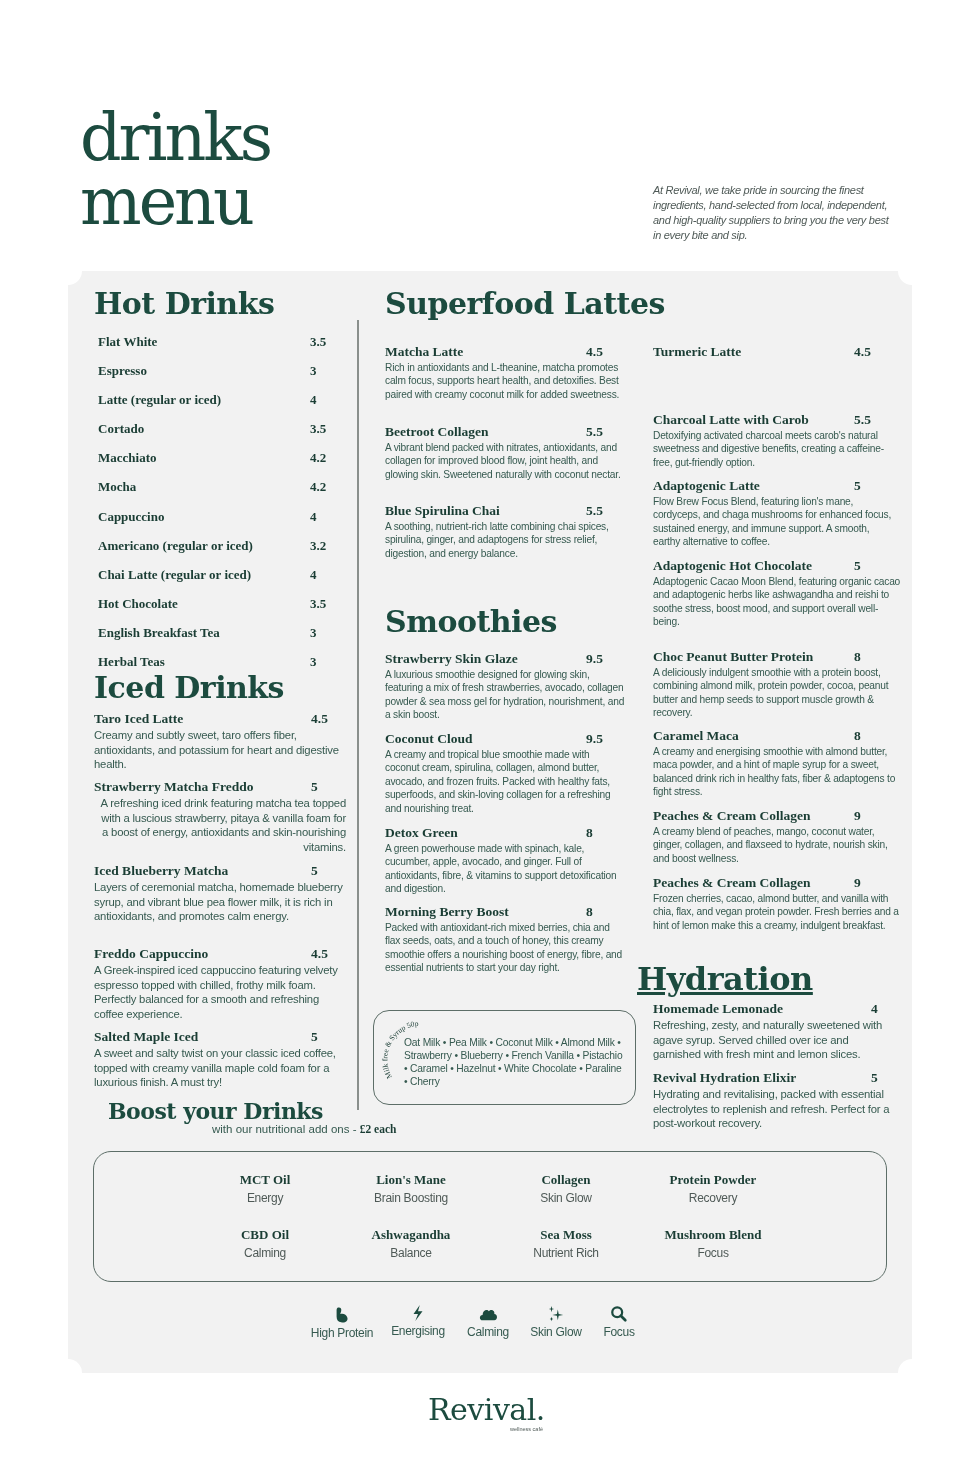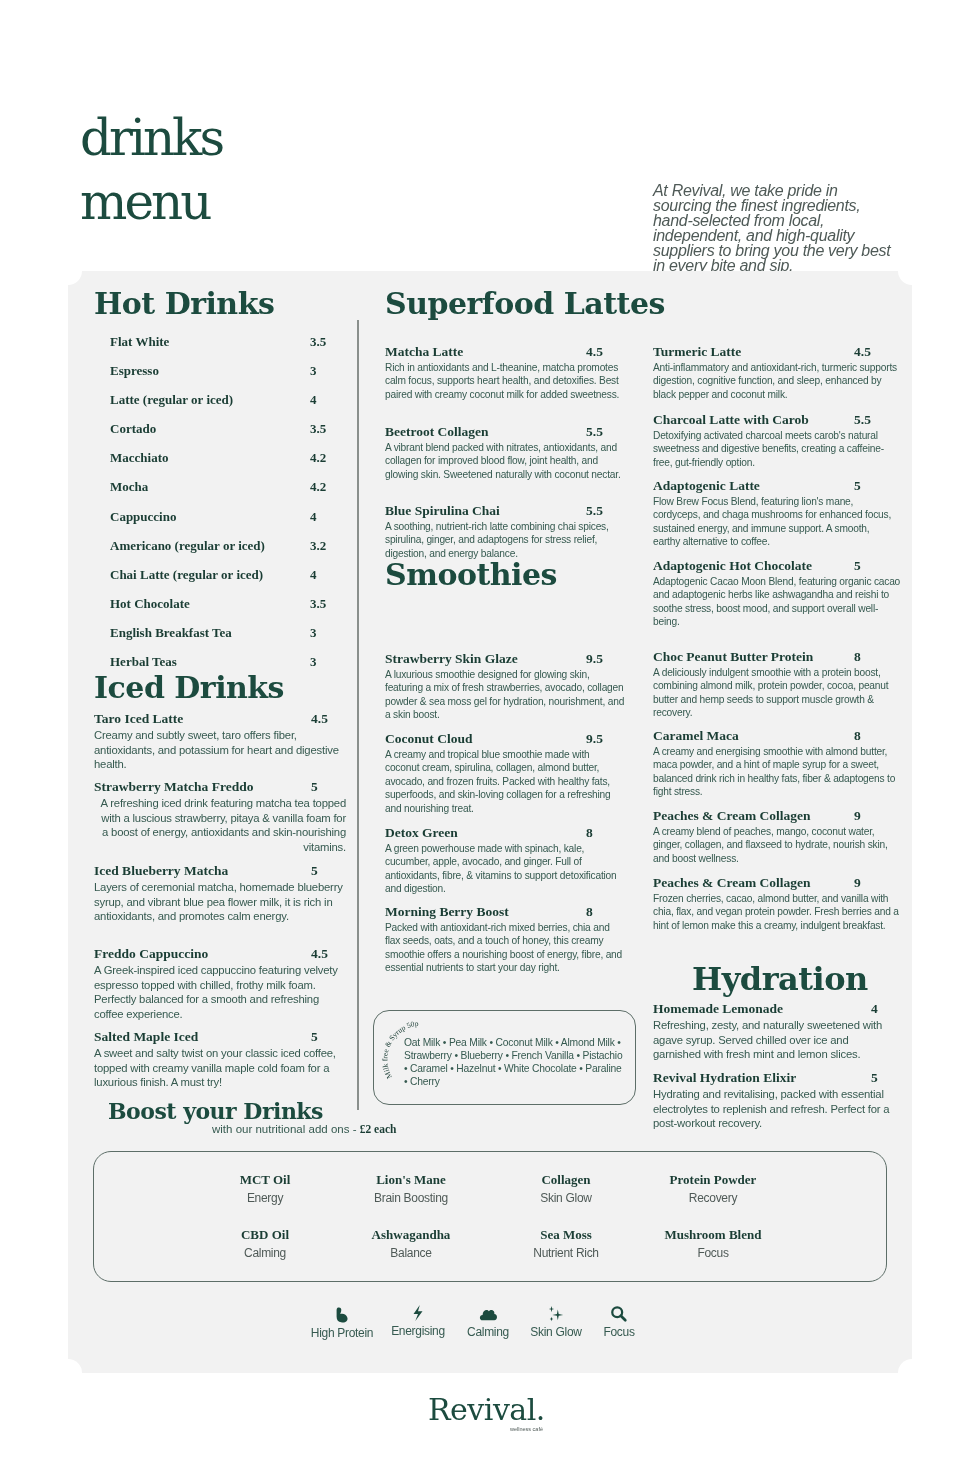--- a/index.html
+++ b/index.html
@@ -2,29 +2,29 @@
 <html><head>
 <meta charset="utf-8">
 <style>
   * { box-sizing: border-box; margin: 0; padding: 0; }
   html, body { width: 980px; height: 1472px; background: #ffffff; overflow: hidden; }
   body { position: relative; font-family: "Liberation Sans", sans-serif; color: #1f4a3f; }
 
   .title {
     position: absolute; left: 80px; top: 106px;
     font-family: "DejaVu Serif", serif; font-weight: normal;
-    font-size: 50px; line-height: 64px; letter-spacing: -3px;
+    font-size: 65px; line-height: 64px; letter-spacing: -3px;
     color: #1c4b3f; transform: scaleX(1.0);
   }
   .title span { display: block; }
 
   .intro {
     position: absolute; left: 653px; top: 183px; width: 240px;
     font-family: "Liberation Sans", sans-serif; font-style: italic;
-    font-size: 16px; line-height: 15px; color: #4f5a57; letter-spacing: -0.3px;
+    font-size: 11px; line-height: 15px; color: #4f5a57; letter-spacing: -0.3px;
   }
 
   .panel {
     position: absolute; left: 68px; top: 271px; width: 844px; height: 1102px;
     background: #f2f2f2;
   }
   .notch { position: absolute; width: 28px; height: 28px; background: #ffffff; border-radius: 50%; }
   .notch.tl { left: -14px; top: -14px; }
   .notch.tr { right: -14px; top: -14px; }
   .notch.bl { left: -14px; bottom: -14px; }
@@ -36,21 +36,21 @@
     position: absolute; font-family: "DejaVu Serif", serif; font-weight: bold;
     color: #1c4b3f; letter-spacing: -0.5px; white-space: nowrap;
   }
   .sec-title.big { font-size: 30px; }
   .sec-title.mid { font-size: 22px; }
 
   .serif-b { font-family: "Liberation Serif", serif; font-weight: bold; color: #1a3d34; }
 
   .hot-list { position: absolute; left: 94px; top: 334px; width: 240px; }
   .hot-row { position: relative; height: 29.1px; font-size: 13px; }
-  .hot-row .name { position: absolute; left: 16px; top: 0; }
+  .hot-row .name { position: absolute; left: 4px; top: 0; }
   .hot-row .price { position: absolute; left: 216px; top: 0; }
 
   .item { position: absolute; }
   .item .head { position: relative; height: 17px; font-size: 13.5px; }
   .item .head .name { position: absolute; left: 0; top: 0; white-space: nowrap; }
   .item .head .price { position: absolute; top: 0; }
   .item .desc { font-size: 10.2px; line-height: 13.4px; color: #365a50; letter-spacing: -0.2px; }
   .item.big .desc { font-size: 11.3px; line-height: 14.6px; }
 
   .syrup-box {
@@ -210,21 +210,20 @@
       <span class="price" style="left:201px">5.5</span>
     </div>
   <div class="desc">A soothing, nutrient-rich latte combining chai spices, spirulina, ginger, and adaptogens for stress relief, digestion, and energy balance.</div>
 </div>
 
 <div class="item" style="left:653px;top:344px;width:244px;">
   <div class="head serif-b">
       <span class="name">Turmeric Latte</span>
       <span class="price" style="left:201px">4.5</span>
     </div>
-  <div class="desc">Anti-inflammatory and antioxidant-rich, turmeric supports digestion, cognitive function, and sleep, enhanced by black pepper and coconut milk.</div>
 </div>
 <div class="item" style="left:653px;top:412px;width:244px;">
   <div class="head serif-b">
       <span class="name">Charcoal Latte with Carob</span>
       <span class="price" style="left:201px">5.5</span>
     </div>
   <div class="desc">Detoxifying activated charcoal meets carob's natural sweetness and digestive benefits, creating a caffeine-free, gut-friendly option.</div>
 </div>
 <div class="item" style="left:653px;top:478px;width:244px;">
   <div class="head serif-b">
@@ -234,21 +233,21 @@
   <div class="desc">Flow Brew Focus Blend, featuring lion's mane, cordyceps, and chaga mushrooms for enhanced focus, sustained energy, and immune support. A smooth, earthy alternative to coffee.</div>
 </div>
 <div class="item" style="left:653px;top:558px;width:248px;">
   <div class="head serif-b">
       <span class="name">Adaptogenic Hot Chocolate</span>
       <span class="price" style="left:201px">5</span>
     </div>
   <div class="desc">Adaptogenic Cacao Moon Blend, featuring organic cacao and adaptogenic herbs like ashwagandha and reishi to soothe stress, boost mood, and support overall well-being.</div>
 </div>
 
-<div class="sec-title big" style="left:385px;top:557px;">Smoothies</div>
+<div class="sec-title big" style="left:385px;top:604px;">Smoothies</div>
 
 <div class="item" style="left:385px;top:651px;width:240px;">
   <div class="head serif-b">
       <span class="name">Strawberry Skin Glaze</span>
       <span class="price" style="left:201px">9.5</span>
     </div>
   <div class="desc">A luxurious smoothie designed for glowing skin, featuring a mix of fresh strawberries, avocado, collagen powder &amp; sea moss gel for hydration, nourishment, and a skin boost.</div>
 </div>
 <div class="item" style="left:385px;top:731px;width:240px;">
   <div class="head serif-b">
@@ -304,21 +303,21 @@
 <div class="syrup-box">
   <svg class="syrup-curve" viewBox="0 0 80 70">
     <defs>
         <path id="arcp" d="M 14 62 A 34 34 0 0 1 58 14"></path>
       </defs>
     <text font-family="Liberation Serif, serif" font-size="7.5" fill="#1a3d34"><textPath href="#arcp">Milk free &amp; Syrup 50p</textPath></text>
   </svg>
   <div class="syrup-text">Oat Milk • Pea Milk • Coconut Milk • Almond Milk • Strawberry • Blueberry • French Vanilla • Pistachio • Caramel • Hazelnut • White Chocolate • Paraline • Cherry</div>
 </div>
 
-<div class="sec-title big" style="left:692px;top:960px;font-size:32px;">Hydration</div>
+<div class="sec-title big" style="left:637px;top:960px;font-size:32px;text-decoration:underline;">Hydration</div>
 
 <div class="item big" style="left:653px;top:1001px;width:245px;">
   <div class="head serif-b">
       <span class="name">Homemade Lemonade</span>
       <span class="price" style="left:218px">4</span>
     </div>
   <div class="desc">Refreshing, zesty, and naturally sweetened with agave syrup. Served chilled over ice and garnished with fresh mint and lemon slices.</div>
 </div>
 <div class="item big" style="left:653px;top:1070px;width:245px;">
   <div class="head serif-b">

